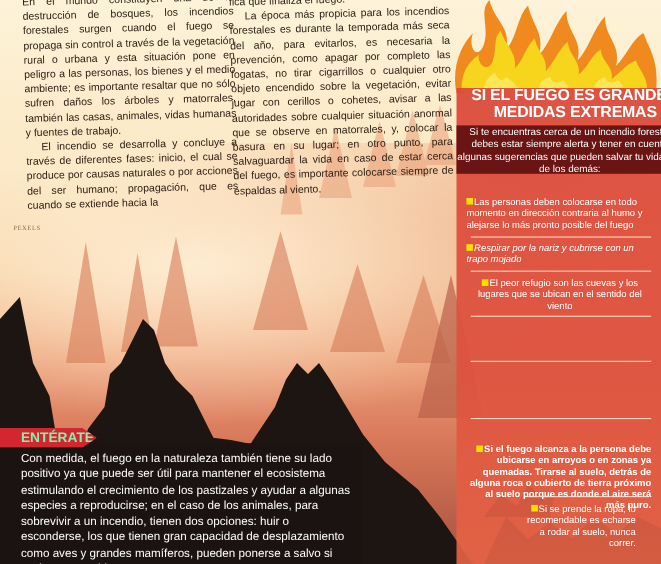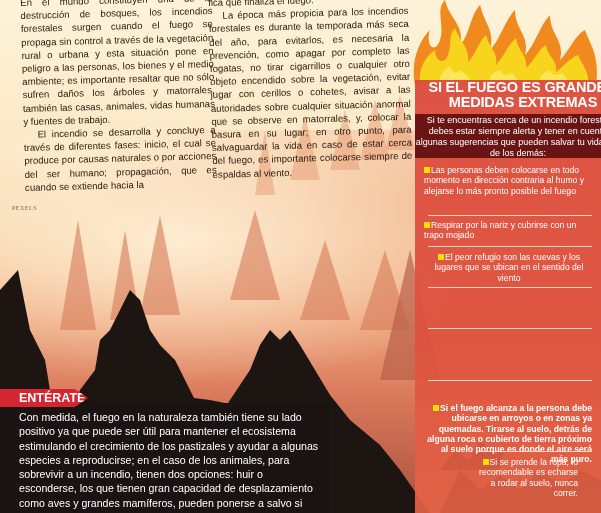--- a/index.html
+++ b/index.html
@@ -32,21 +32,21 @@
   .side-title { position:absolute; left:415px; top:80px; width:216px; text-align:center;
     color:#fff; font-weight:bold; font-size:14.5px; line-height:15px; letter-spacing:-0.2px; }
   .side-intro { position:absolute; left:415px; top:114px; width:206px; height:44px;
     background:#6a1414; color:#fff; font-size:9px; line-height:11px; text-align:center; padding-top:1px; box-sizing:border-box; }
   .tip { position:absolute; color:#fff; font-size:8.6px; line-height:10.3px; }
   .tip .bullet { display:inline-block; width:6px; height:6px; background:#f6e000; margin-right:1px; vertical-align:0px; }
   .divider { position:absolute; height:1px; background:rgba(255,225,210,0.9); }
 
   
   .enterate-tag { position:absolute; left:0; top:389px; width:88px; height:18px;
-    background:#d22631; color:#ffffff; font-weight:bold; font-size:12.5px; line-height:18px;
+    background:#d22631; color:#86efac; font-weight:bold; font-size:12.5px; line-height:18px;
     padding-left:19px; box-sizing:border-box;
     clip-path: polygon(0 0, 85% 0, 100% 50%, 85% 100%, 0 100%); }
   .enterate-body { position:absolute; left:19px; top:410px; width:300px; color:#fff;
     font-size:10.6px; line-height:14.3px; }
   .enterate-body p { margin:0; }
 </style>
 </head>
 <body>
 
 <div class="page">
@@ -106,26 +106,26 @@
     </svg>
   </div>
 
   <div class="side-panel"></div>
   <div class="side-title">
     <div>SI EL FUEGO ES GRANDE...</div>
     <div>MEDIDAS EXTREMAS</div>
   </div>
   <div class="side-intro">Si te encuentras cerca de un incendio forestal debes estar siempre alerta y tener en cuenta algunas sugerencias que pueden salvar tu vida y la de los demás:</div>
 
-  <div class="tip" style="left:424px; top:165px; width:170px;">
+  <div class="tip" style="left:424px; top:178px; width:170px;">
     <span class="bullet"></span><span>Las personas deben colocarse en todo momento en dirección contraria al humo y alejarse lo más pronto posible del fuego</span>
   </div>
   <div class="divider" style="left:428px; top:215px; width:164px;"></div>
 
-  <div class="tip" style="left:424px; top:220px; width:170px;">
+  <div class="tip" style="left:424px; top:220px; width:170px;font-style:italic;">
     <span class="bullet"></span><span>Respirar por la nariz y cubrirse con un trapo mojado</span>
   </div>
   <div class="divider" style="left:428px; top:246px; width:164px;"></div>
 
   <div class="tip" style="left:424px; top:252px; width:170px;text-align:center;">
     <span class="bullet"></span><span>El peor refugio son las cuevas y los lugares que se ubican en el sentido del viento</span>
   </div>
   <div class="divider" style="left:428px; top:287px; width:164px;"></div>
 
   <div class="divider" style="left:428px; top:328px; width:164px;"></div>

